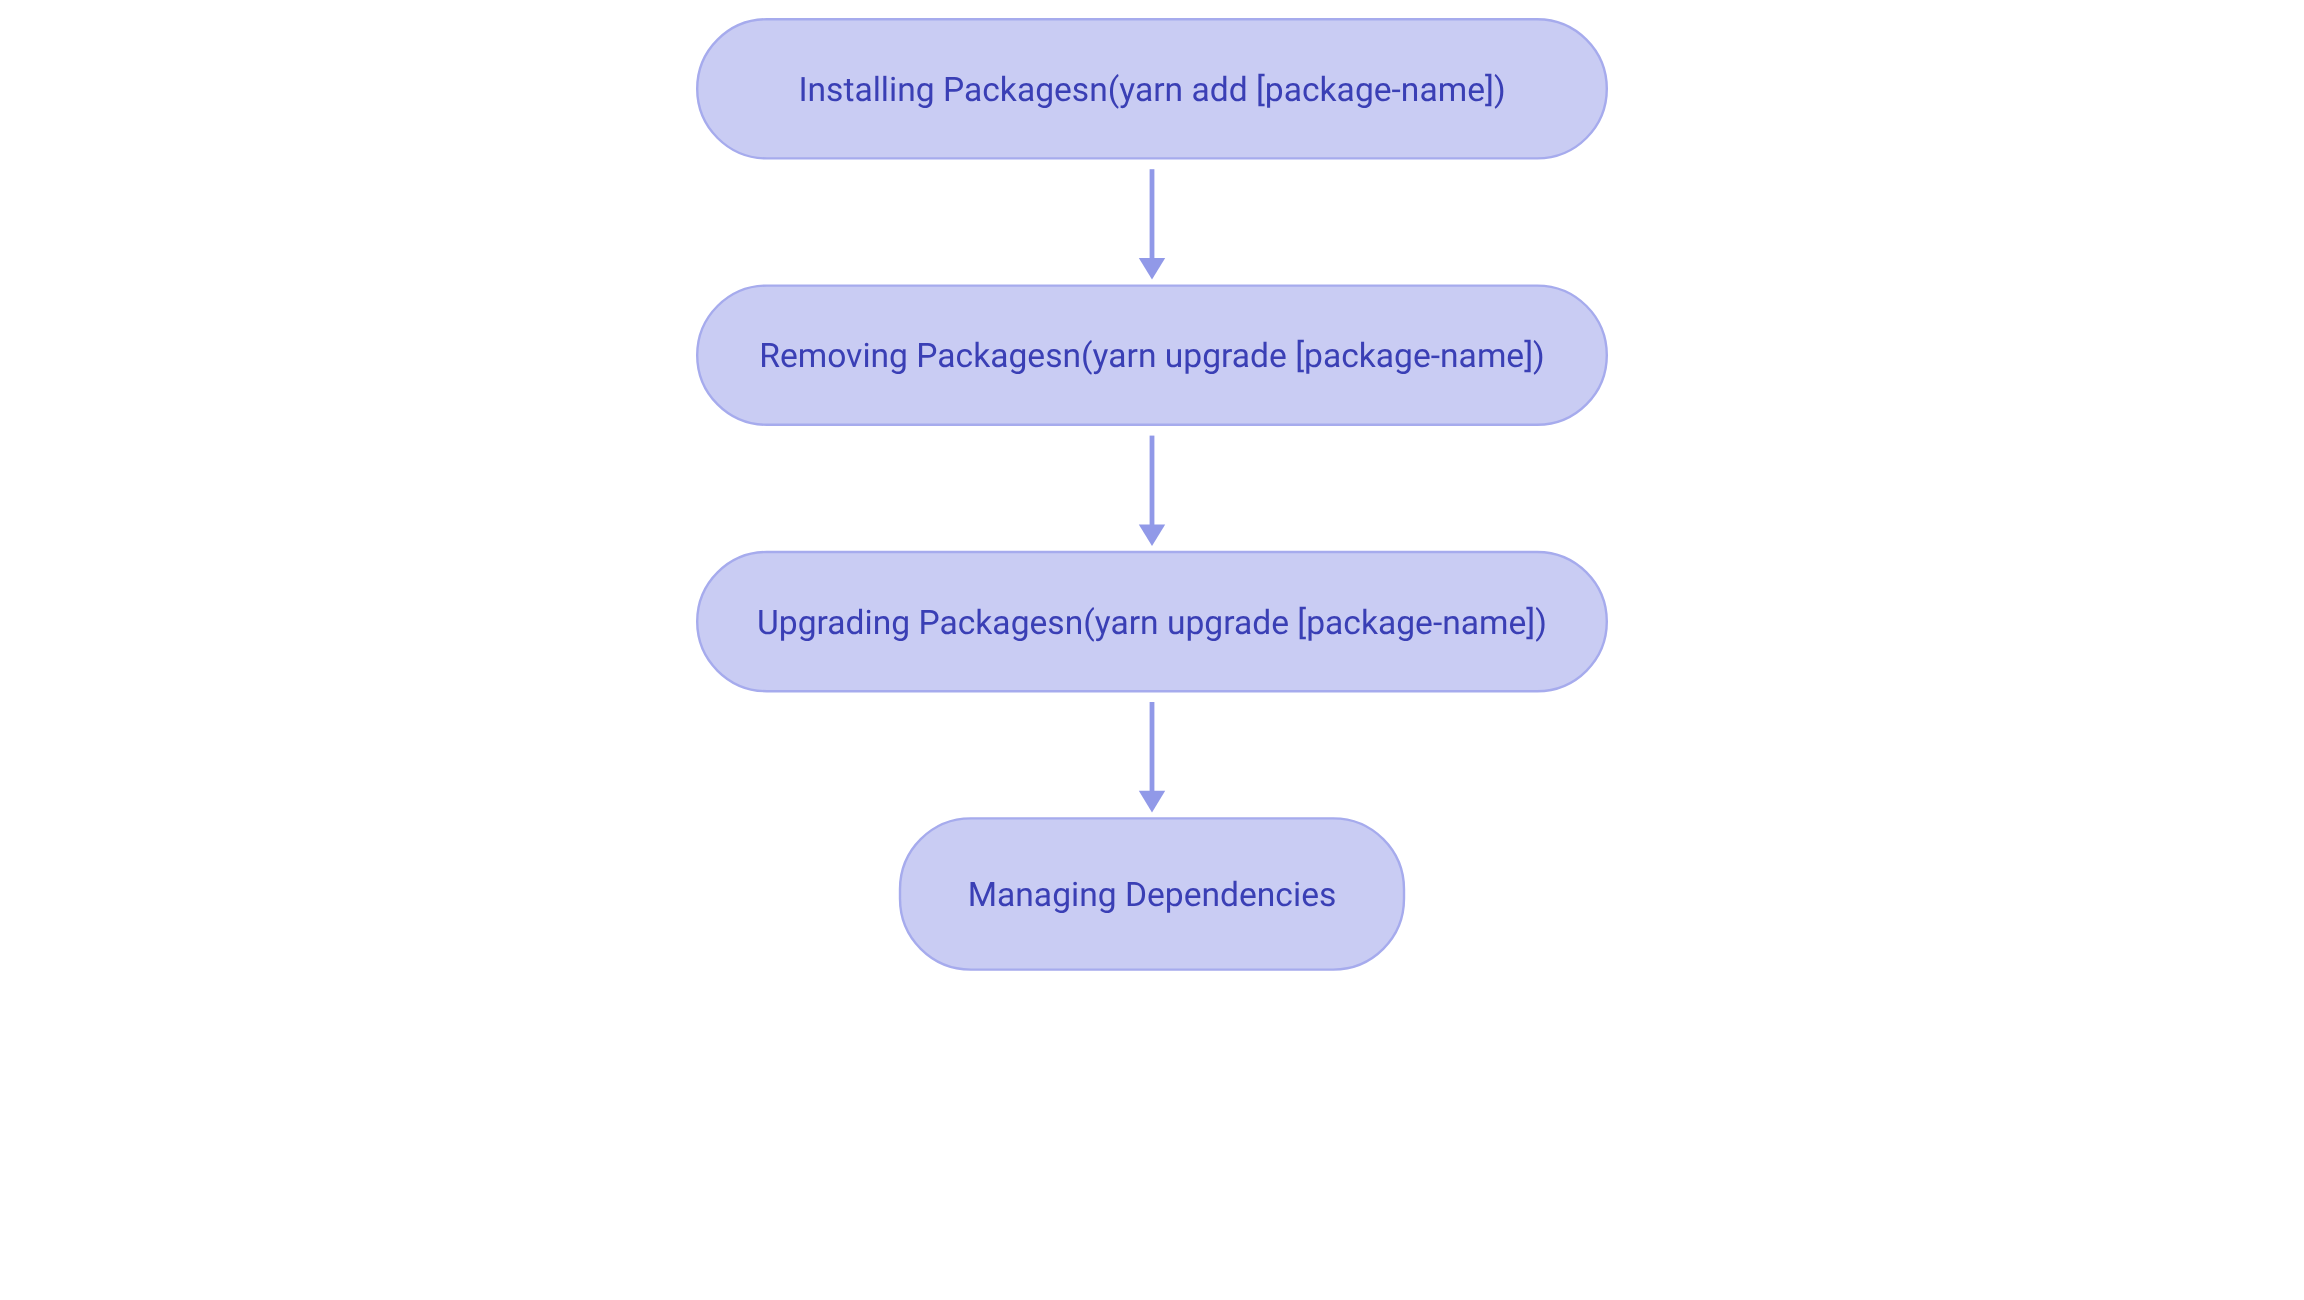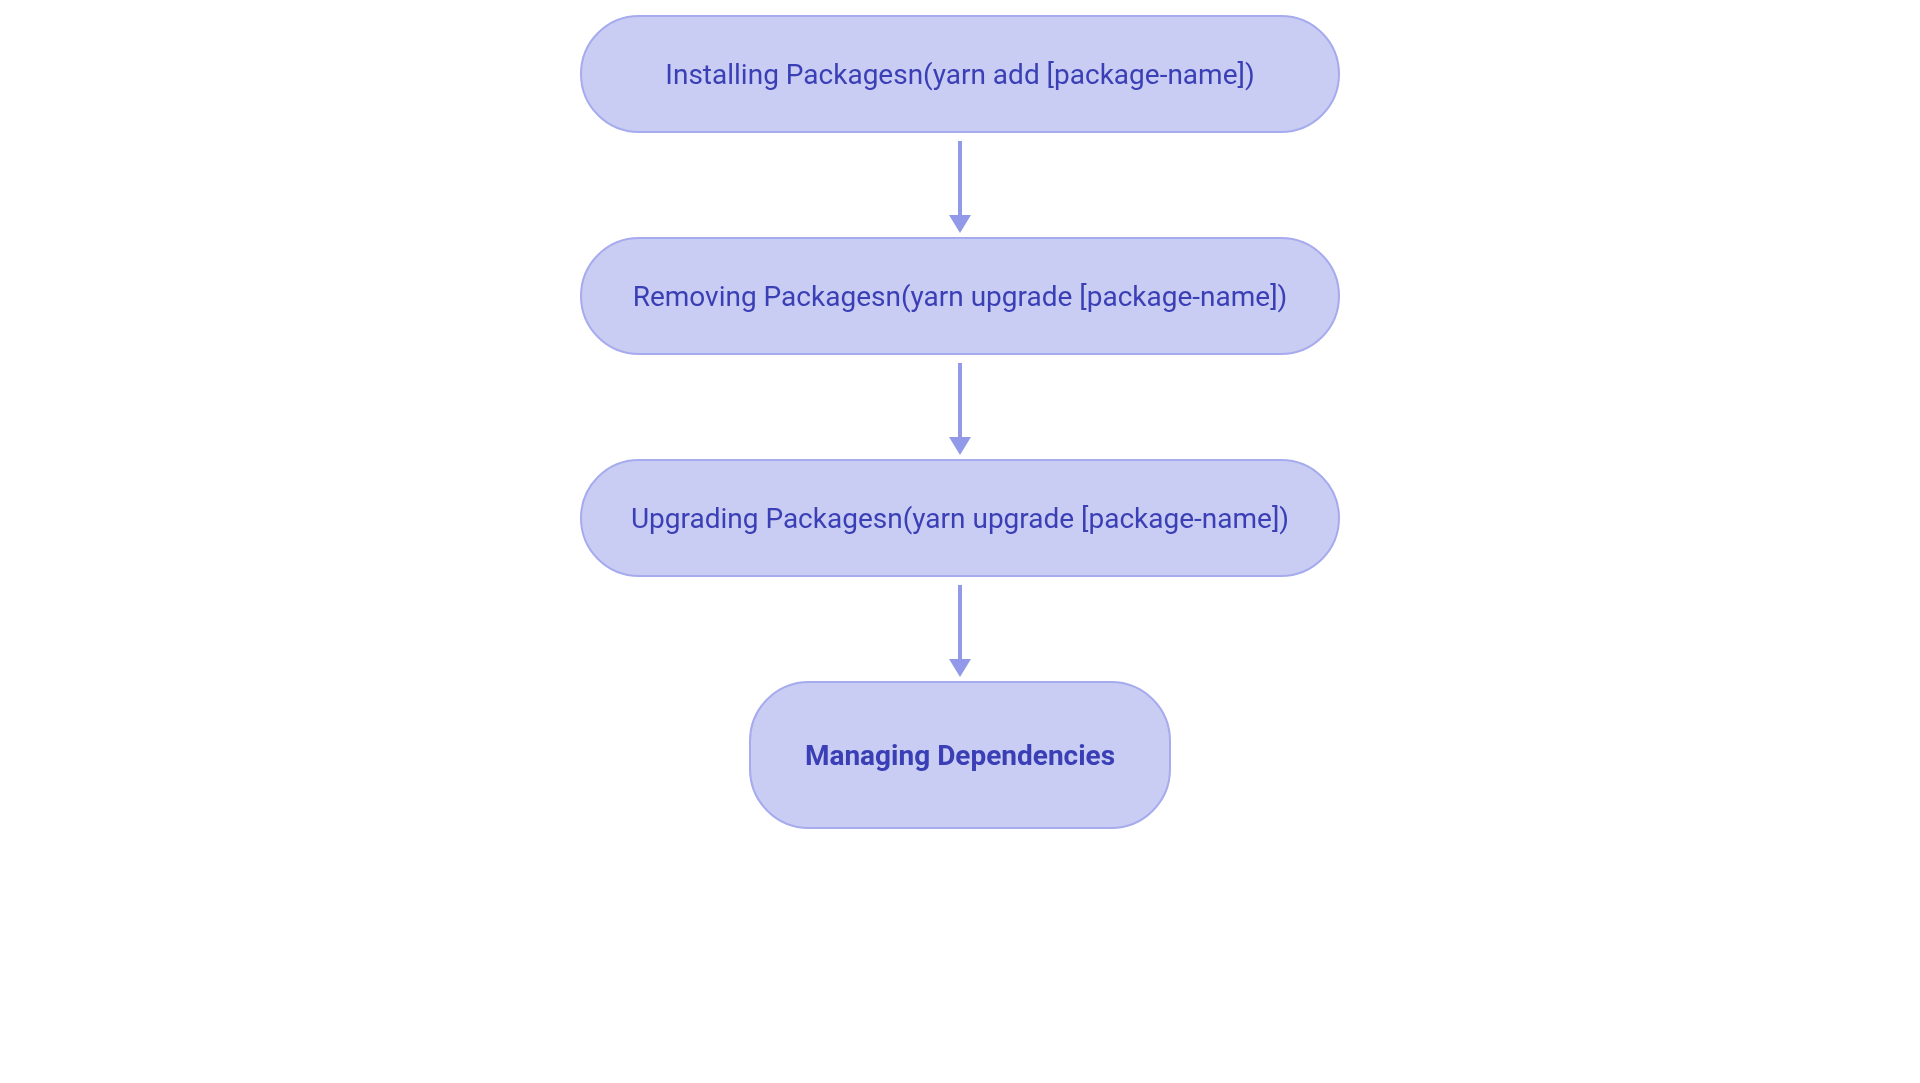--- a/index.html
+++ b/index.html
@@ -28,22 +28,21 @@
       justify-content: center;
       text-align: center;
       padding: 0 40px;
     }
     .node-wide {
       width: 760px;
       height: 118px;
     }
     .node-narrow {
       width: 422px;
-      height: 148px;
-      font-weight: bold;
+      height: 128px;
     }
     .arrow-container {
       height: 104px;
       display: flex;
       align-items: center;
       justify-content: center;
     }
     .arrow {
       position: relative;
       width: 4px;

